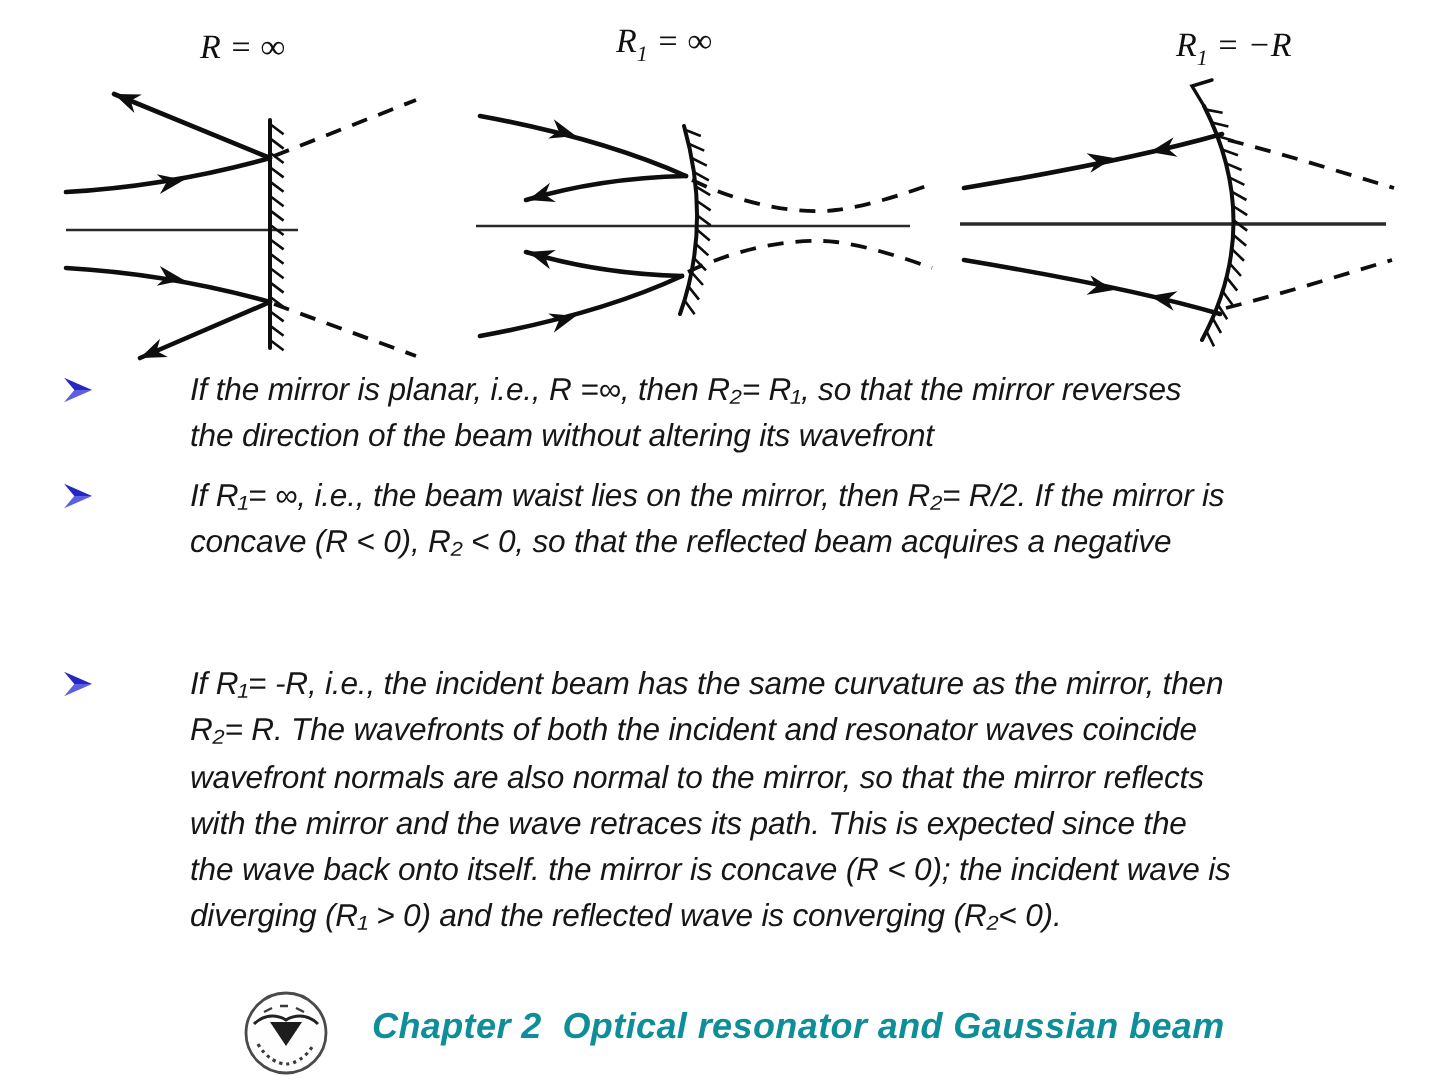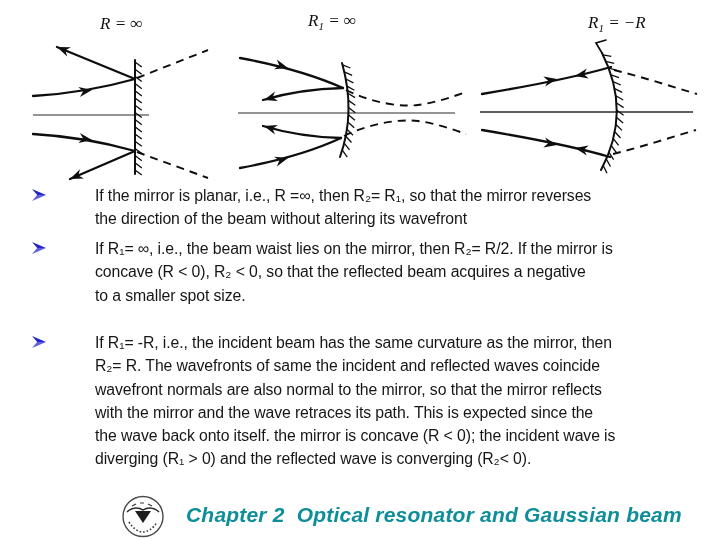--- a/index.html
+++ b/index.html
@@ -25,29 +25,30 @@
   }
   .fig-label sub { font-size:11px; line-height:0; }
 
   
   .bullet { position:absolute; left:0; width:720px; }
   .bullet-glyph { position:absolute; left:31px; top:4px; width:17px; height:14px; }
   .bullet-lines {
     position:absolute; left:95px; top:0; width:605px;
     font-size:15.8px; line-height:23.3px; color:#161616;
     letter-spacing:-0.1px;
+    font-style:italic;
   }
   .bullet-line { white-space:pre; }
 
   
   .footer-logo { position:absolute; left:120px; top:494px; width:46px; height:45px; }
   .footer-text {
     position:absolute; left:186px; top:503px;
     color:#0d8e99; font-weight:bold; font-style:italic;
-    font-size:21px; letter-spacing:0.2px; white-space:pre;
+    font-size:18px; letter-spacing:0.2px; white-space:pre;
   }
 
   svg .beam   { fill:none; stroke:#0e0e0e; stroke-width:2.3; stroke-linecap:round; }
   svg .dashed { fill:none; stroke:#0e0e0e; stroke-width:1.9; stroke-dasharray:8 6; stroke-linecap:butt; }
   svg .axis   { fill:none; stroke:#2a2a2a; stroke-width:1.2; }
   svg .mirror { fill:none; stroke:#0e0e0e; stroke-width:2; stroke-linecap:round; }
   svg .arrowhead { fill:#0e0e0e; }
 </style>
 </head>
 <body>
@@ -123,32 +124,31 @@
   </div>
 
   <div class="bullet" style="top:237px;">
     <svg class="bullet-glyph" viewBox="0 0 16 15">
       <polygon points="0,1 15,7.5 5.5,7.5" fill="#2626c4"></polygon>
       <polygon points="0,14 15,7.5 5.5,7.5" fill="#5e5ee0"></polygon>
     </svg>
     <div class="bullet-lines">
       <div class="bullet-line">If R₁= ∞, i.e., the beam waist lies on the mirror, then R₂= R/2. If the mirror is</div>
       <div class="bullet-line">concave (R &lt; 0), R₂ &lt; 0, so that the reflected beam acquires a negative</div>
-      <div class="bullet-line">to a smaller spot size.</div>
     </div>
   </div>
 
   <div class="bullet" style="top:331px;">
     <svg class="bullet-glyph" viewBox="0 0 16 15">
       <polygon points="0,1 15,7.5 5.5,7.5" fill="#2626c4"></polygon>
       <polygon points="0,14 15,7.5 5.5,7.5" fill="#5e5ee0"></polygon>
     </svg>
     <div class="bullet-lines">
       <div class="bullet-line">If R₁= -R, i.e., the incident beam has the same curvature as the mirror, then</div>
-      <div class="bullet-line">R₂= R. The wavefronts of same the incident and reflected waves coincide</div>
+      <div class="bullet-line">R₂= R. The wavefronts of both the incident and resonator waves coincide</div>
       <div class="bullet-line">wavefront normals are also normal to the mirror, so that the mirror reflects</div>
       <div class="bullet-line">with the mirror and the wave retraces its path. This is expected since the</div>
       <div class="bullet-line">the wave back onto itself. the mirror is concave (R &lt; 0); the incident wave is</div>
       <div class="bullet-line">diverging (R₁ &gt; 0) and the reflected wave is converging (R₂&lt; 0).</div>
     </div>
   </div>
 
   <svg class="footer-logo" viewBox="0 0 46 45">
     <circle cx="23" cy="22.5" r="20" fill="#fefefe" stroke="#4a4a4a" stroke-width="1.4"></circle>
 

